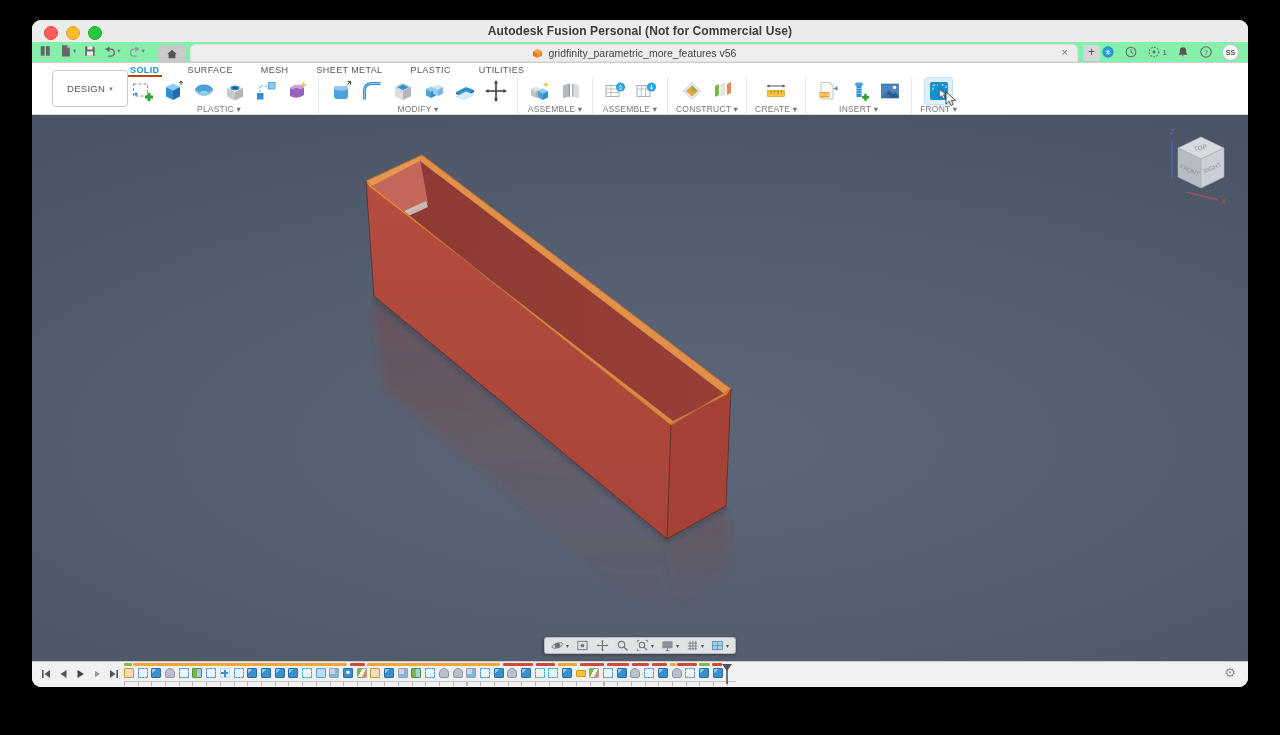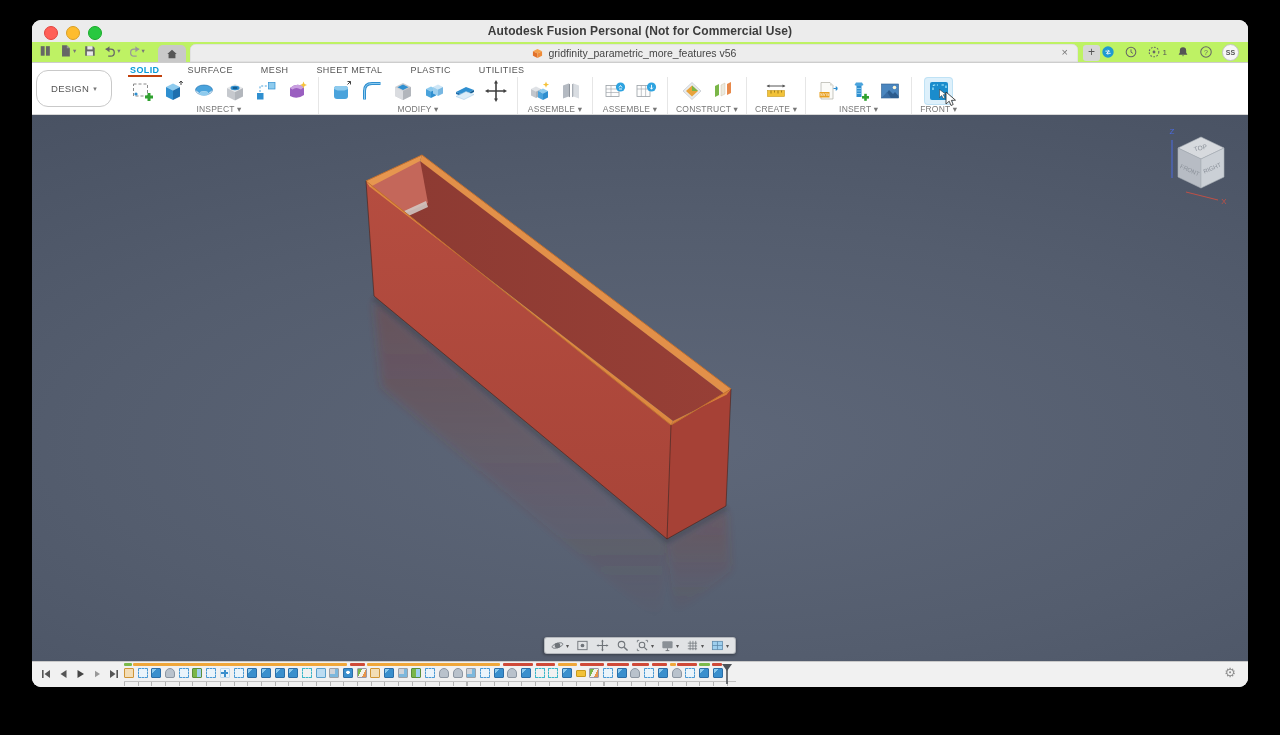--- a/index.html
+++ b/index.html
@@ -9,43 +9,43 @@
   
   .titlebar{height:22px;background:#ececec;position:relative;}
   .lights{position:absolute;left:12px;top:6px;display:flex;gap:8px;}
   .light{width:12px;height:12px;border-radius:50%;}
   .light.red{background:#ff5f57;border:.5px solid #e0443e;}
   .light.yellow{background:#febc2e;border:.5px solid #d89e24;}
   .light.green{background:#28c840;border:.5px solid #1aab29;}
   .wtitle{position:absolute;left:0;right:0;top:4px;text-align:center;font-size:12px;
     font-weight:bold;color:#3c3c3c;letter-spacing:.1px;}
   
-  .tabbar{height:20px;background:#bef264;position:relative;border-bottom:1px solid #cdcdcd;}
+  .tabbar{height:20px;background:#86efac;position:relative;border-bottom:1px solid #cdcdcd;}
   .filetools{position:absolute;left:7px;top:2px;display:flex;gap:7px;align-items:center;}
   .fbtn{display:flex;align-items:center;gap:1px;}
   .fbtn svg{width:13px;height:13px;}
   .fcaret{font-size:6.5px;color:#777;}
   .home-tab{position:absolute;left:126px;bottom:0;width:28px;height:17px;background:#c9c9c9;
     border-radius:5px 5px 0 0;display:flex;align-items:center;justify-content:center;}
   .doc-tab{position:absolute;left:158px;bottom:0;width:888px;height:18px;background:#ededed;
     border-radius:6px 6px 0 0;display:flex;align-items:center;justify-content:center;gap:6px;
     box-shadow:inset 0 0 0 .5px #d6d6d6;}
   .doc-title{font-size:10.5px;color:#454545;}
   .tab-close{position:absolute;right:10px;top:2px;font-size:11px;color:#777;line-height:13px;}
   .new-tab{position:absolute;left:1051px;bottom:1px;width:17px;height:16px;background:#d7d7d7;
     border-radius:3px;text-align:center;font-size:12px;color:#555;line-height:15px;}
   .right-icons{position:absolute;right:9px;bottom:2px;display:flex;gap:9px;align-items:center;height:16px;}
   .right-icons .ri{display:flex;align-items:center;gap:2px;}
   .count{font-size:8px;color:#555;}
   .avatar{width:15px;height:15px;border-radius:50%;background:#f7f7f7;border:1px solid #c4c4c4;
     font-size:7px;color:#555;display:flex;align-items:center;justify-content:center;font-weight:bold;}
   
   .ribbon{height:51px;background:#fff;position:relative;border-bottom:1px solid #d8d8d8;}
-  .design-btn{position:absolute;left:4px;top:7px;width:74px;height:35px;border:1px solid #c9c9c9;
-    border-radius:12px;background:#fff;display:flex;align-items:center;justify-content:center;
+  .design-btn{position:absolute;left:20px;top:7px;width:74px;height:35px;border:1px solid #c9c9c9;
+    border-radius:4px;background:#fff;display:flex;align-items:center;justify-content:center;
     font-size:9.5px;color:#555;gap:4px;letter-spacing:.3px;}
   .dcaret{font-size:7px;color:#777;}
   .ribbon-tabs{position:absolute;left:96px;top:1px;display:flex;gap:24px;height:13px;align-items:flex-start;}
   .rtab{font-size:9px;color:#555;letter-spacing:.4px;padding:1px 2px 0 2px;}
   .rtab.active{color:#0a9bd7;font-weight:bold;border-bottom:2px solid #c2410c;}
   .ribbon-groups{position:absolute;left:88px;top:14px;display:flex;align-items:flex-start;}
   .rgroup{display:flex;flex-direction:column;align-items:center;padding:0 8px;border-right:1px solid #e6e6e6;}
   .rgroup:last-child{border-right:none;}
   .gicons{display:flex;gap:4px;height:27px;align-items:center;}
   .iconwrap{width:27px;height:26px;display:flex;align-items:center;justify-content:center;position:relative;border-radius:3px;}
@@ -253,21 +253,21 @@
               </svg>
             </div>
             <div class="iconwrap">
               <svg class="ric" viewBox="0 0 24 24">
                 <path d="M5 9 q7-6 14-1 v8 q-7 5-14 1 Z" fill="#9a5fc0"></path>
                 <path d="M5 9 q7-6 14-1 l-3 2.5 q-5-3-8.5 0 Z" fill="#c9a0e0"></path>
                 <path d="M18.5 2.5 l1 2.5 2.5 1 -2.5 1 -1 2.5 -1-2.5 -2.5-1 2.5-1 Z" fill="#f5c23a"></path>
               </svg>
             </div>
           </div>
-          <div class="glabel">INSPECT ▾</div>
+          <div class="glabel">PLASTIC ▾</div>
         </div>
         <div class="rgroup">
           <div class="gicons">
             <div class="iconwrap">
               <svg class="ric" viewBox="0 0 24 24">
                 <path d="M5 10 q0-3 3-3 h8 q3 0 3 3 v7 q0 3-3 3 h-8 q-3 0-3-3 Z" fill="#4aa3dc"></path>
                 <path d="M5 10 q0-3 3-3 h8 q3 0 3 3 l-3.5 1.5 h-7 Z" fill="#8ecbee"></path>
                 <path d="M18.5 5.5 L21.5 2.5 M21.5 2.5 h-3 M21.5 2.5 v3" stroke="#444" fill="none"></path>
               </svg>
             </div>

